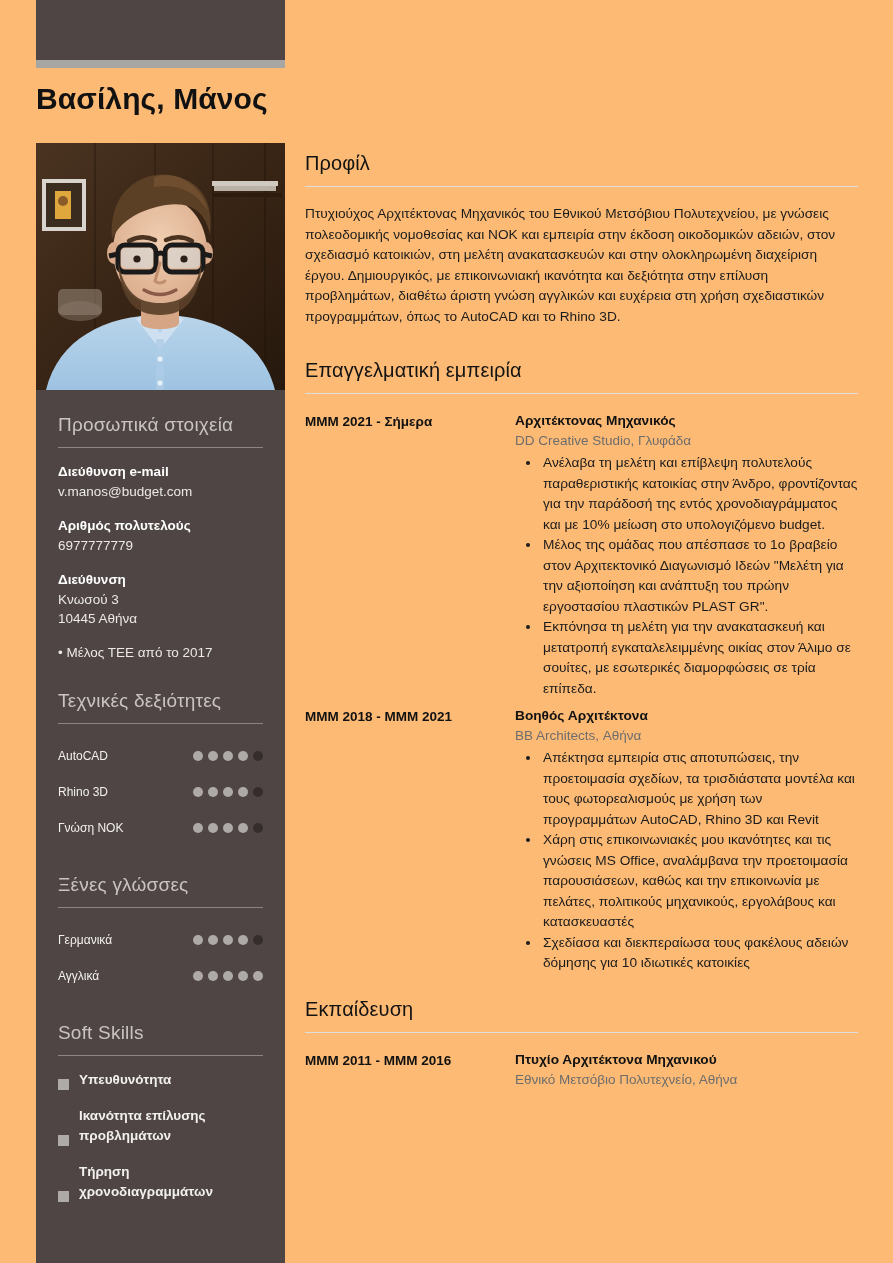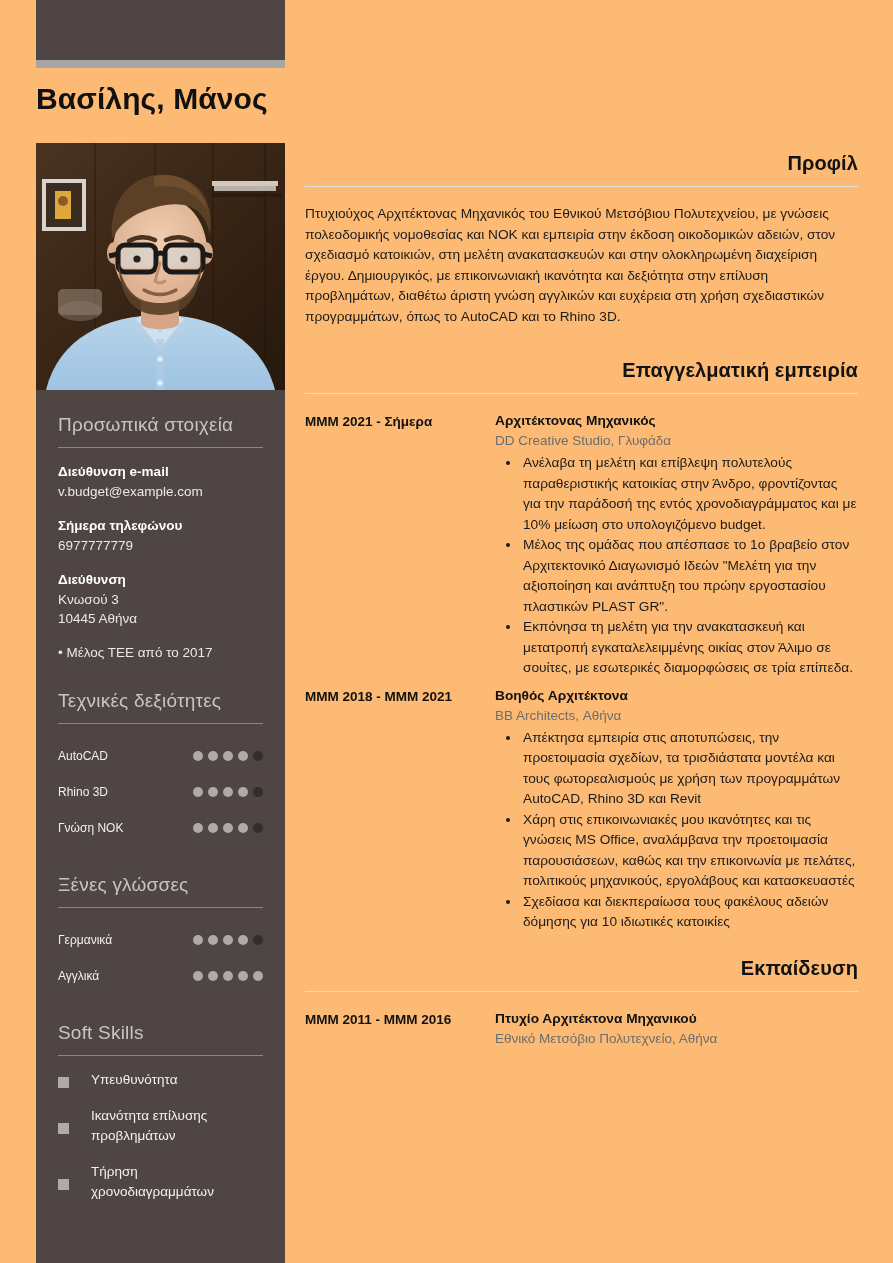--- a/index.html
+++ b/index.html
@@ -130,23 +130,24 @@
     width: 10px; height: 10px;
     border-radius: 50%;
     background: #aeaaa8;
     display: block;
   }
   .dot.off { background: #342d2c; }
 
   
   .soft-row {
     display: flex;
-    align-items: center;
-    gap: 22px;
+    align-items: flex-end;
+    gap: 10px;
     margin-bottom: 16px;
+    font-weight: bold;
   }
   .sq {
     width: 11px; height: 11px;
     background: #aeaaa8;
     flex: 0 0 auto;
     margin-top: 4px;
   }
   .soft-label {
     font-size: 13.5px;
     color: #f2f0ef;
@@ -156,45 +157,45 @@
   
   .main {
     position: absolute;
     left: 305px;
     top: 150px;
     width: 553px;
   }
 
   .sec-title {
     font-size: 20px;
-    font-weight: bold;
+    font-weight: normal;
     color: #131313;
     line-height: 27px;
     letter-spacing: 0.1px;
-    text-align: right;
   }
   .sec-rule {
     height: 1px;
     background: #dedede;
     margin-top: 9px;
     margin-bottom: 17px;
   }
   .sec-block { margin-bottom: 22px; }
 
   .para {
     font-size: 13.7px;
     color: #1b1b1b;
     line-height: 20.5px;
   }
 
   
   .entry {
     display: flex;
     align-items: flex-start;
     margin-bottom: 7px;
+    gap: 20px;
   }
   .entry-date {
     flex: 0 0 190px;
     font-size: 13.5px;
     font-weight: bold;
     color: #111111;
     line-height: 20px;
     padding-top: 1px;
   }
   .entry-body { flex: 1 1 auto; }
@@ -317,25 +318,25 @@
     </div>
 
     <div class="sidebar-body">
 
       <section>
         <div class="side-title">Προσωπικά στοιχεία</div>
         <div class="side-rule"></div>
 
         <div class="field">
           <div class="field-label">Διεύθυνση e-mail</div>
-          <div class="field-value">v.budget@example.com</div>
+          <div class="field-value">v.manos@budget.com</div>
         </div>
 
         <div class="field">
-          <div class="field-label">Σήμερα τηλεφώνου</div>
+          <div class="field-label">Αριθμός πολυτελούς</div>
           <div class="field-value">6977777779</div>
         </div>
 
         <div class="field">
           <div class="field-label">Διεύθυνση</div>
           <div class="field-value" style="white-space:pre-line">Κνωσού 3
 10445 Αθήνα</div>
         </div>
 
         <div class="note-line">• Μέλος ΤΕΕ από το 2017</div>

